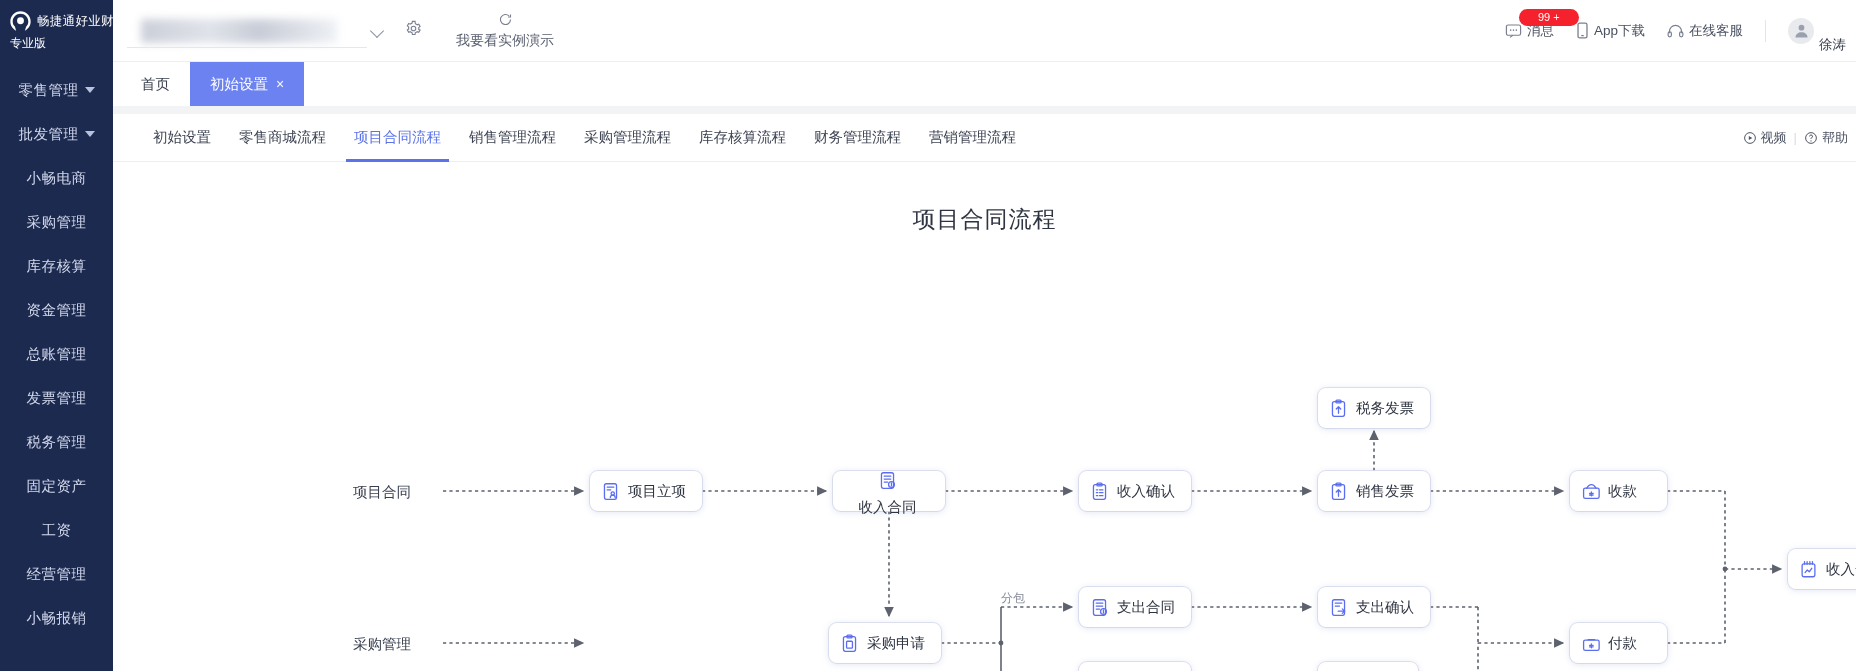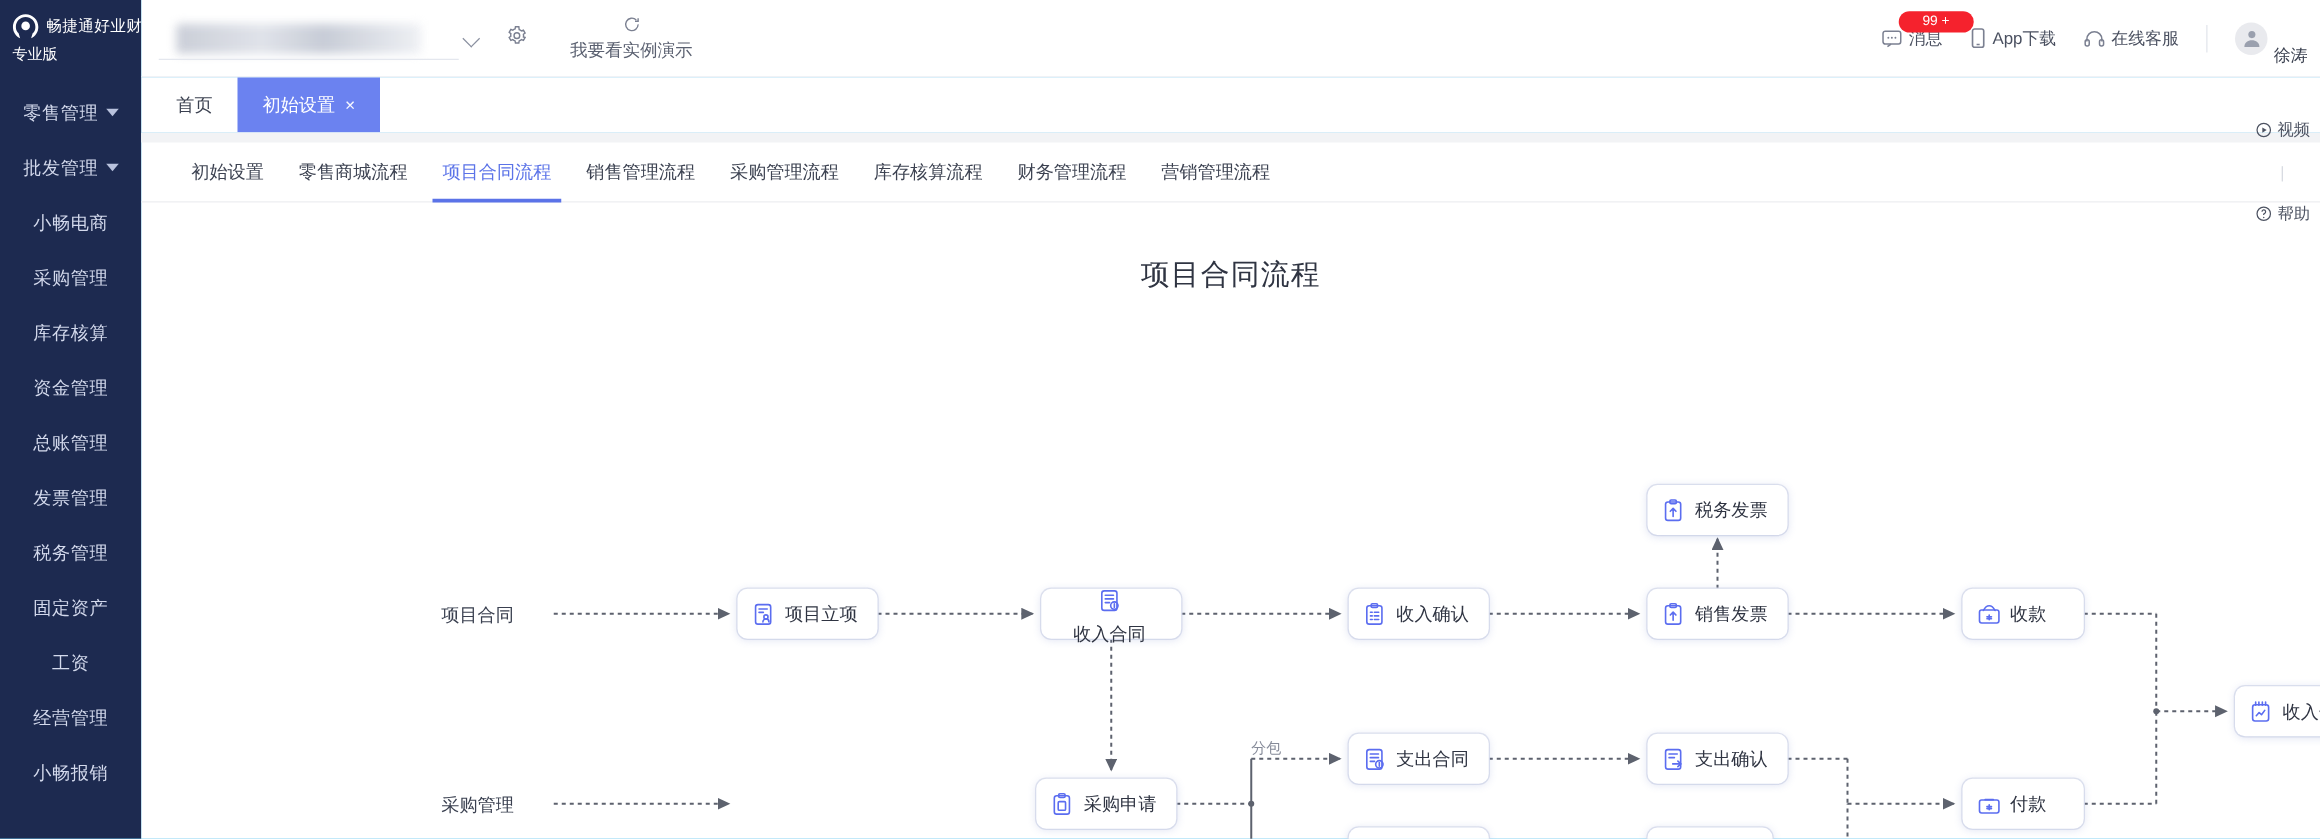--- a/index.html
+++ b/index.html
@@ -1,21 +1,21 @@
 <!DOCTYPE html>
 <html><head>
 <meta charset="utf-8">
 <style>
   * { box-sizing: border-box; margin: 0; padding: 0; }
   html, body {
     width: 1856px; height: 671px;
     font-family: "Liberation Sans", "DejaVu Sans", sans-serif;
     background: #ffffff; overflow: hidden;
   }
-  .app { position: relative; width: 1856px; height: 671px; background:#0ea5e9; }
+  .app { position: relative; width: 1856px; height: 671px; background:#eab308; }
 
   
   .sidebar {
     position: absolute; left: 0; top: 0; width: 113px; height: 671px;
     background: #1d2a50; color: #cfd6ea;
   }
   .brand {
     position: relative; height: 62px; padding: 9px 0 0 8px;
   }
   .brand-row { display: flex; align-items: center; gap: 4px; }
@@ -110,22 +110,22 @@
     font-size: 14.5px; color: #3d4352; padding: 0 14px; height: 48px;
     display: flex; align-items: center; cursor: pointer; position: relative;
     white-space: nowrap;
   }
   .subtab.active { color: #5b73e8; }
   .subtab.active:after {
     content: ""; position: absolute; left: 6px; right: 6px; bottom: 0;
     height: 2.5px; background: #5b73e8;
   }
   .subtabs-right {
-    margin-left: auto; display: flex; align-items: center; gap: 17px;
-    padding-right: 8px; font-size: 13px; color: #4d5362; white-space: nowrap; flex-direction: column;
+    margin-left: auto; display: flex; align-items: center; gap: 7px;
+    padding-right: 8px; font-size: 13px; color: #4d5362; white-space: nowrap;
   }
   .subtabs-right .sep { color: #d8dbe2; }
   .lnk { display: flex; align-items: center; gap: 4px; cursor: pointer; }
 
   .chart-title {
     text-align: center; font-size: 23px; color: #2f3442; margin-top: 42px;
     letter-spacing: 1px;
   }
 
   

